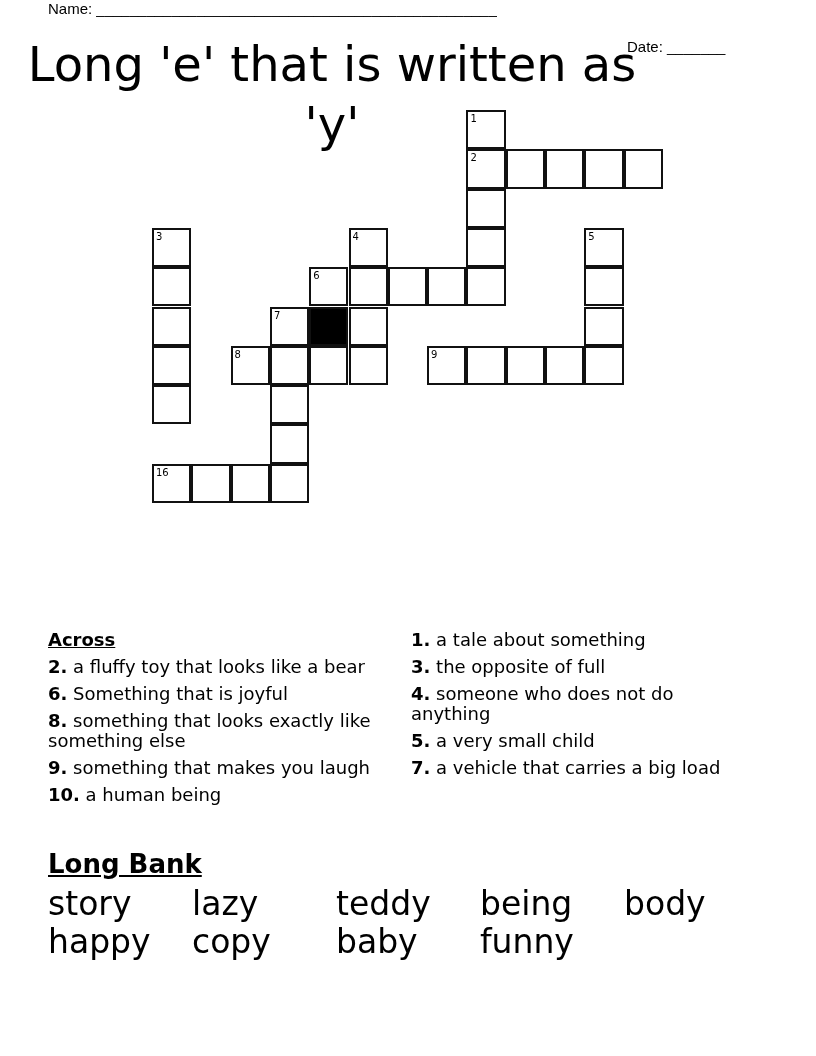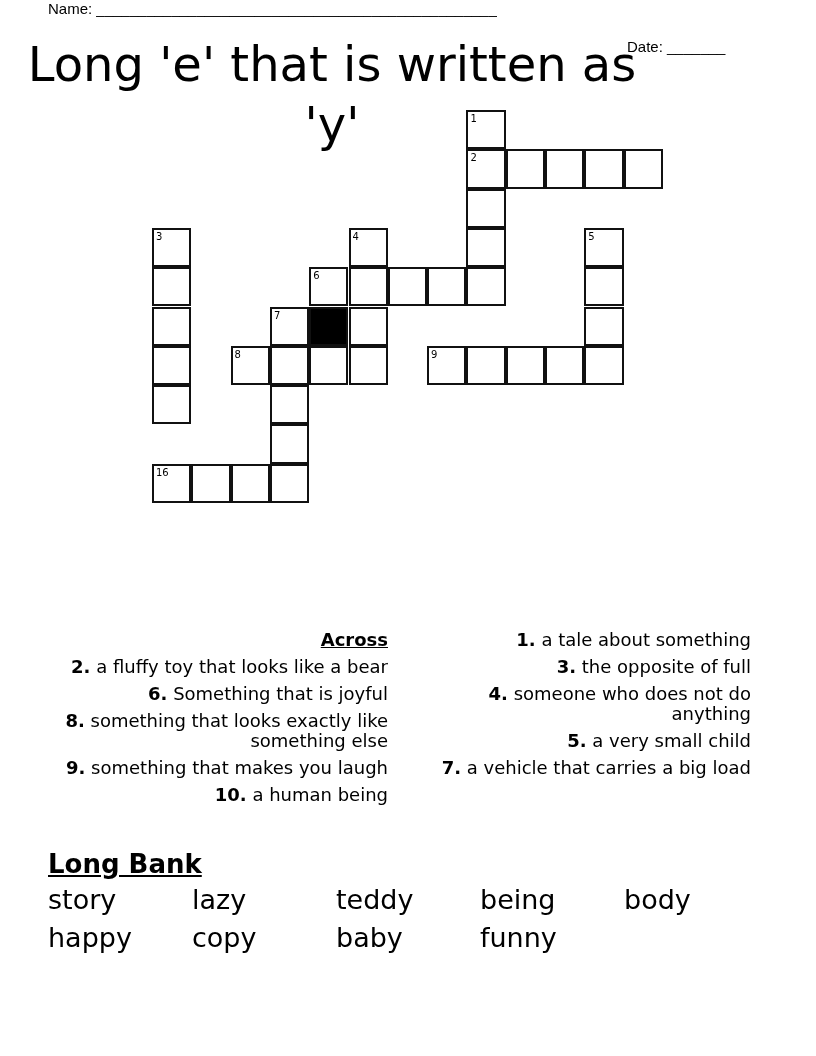--- a/index.html
+++ b/index.html
@@ -4,28 +4,28 @@
 <style>
   html, body { margin: 0; padding: 0; background: #ffffff; }
   body { width: 816px; height: 1056px; position: relative; overflow: hidden; color: #000; }
   .header-row { position: absolute; top: 0; left: 48px; font-family: "Liberation Sans", sans-serif; font-size: 15px; line-height: 18px; }
   .date-row { position: absolute; top: 0; left: 627px; font-family: "Liberation Sans", sans-serif; font-size: 15px; line-height: 18px; margin-top: 38px; }
   .title { position: absolute; top: 34px; left: 0; width: 664px; text-align: center; font-family: "DejaVu Sans", sans-serif; font-size: 48px; line-height: 60px; letter-spacing: 0px; }
   .grid { position: absolute; left: 152px; top: 110px; width: 520px; height: 400px; }
   .cell { position: absolute; width: 39.3px; height: 39.3px; box-sizing: border-box; border: 2px solid #111; background: #fff; }
   .cell.black { background: #000; }
   .num { position: absolute; top: 1px; left: 2px; font-family: "DejaVu Sans", sans-serif; font-size: 10px; line-height: 11px; }
-  .clues { position: absolute; top: 630px; font-family: "DejaVu Sans", sans-serif; font-size: 18px; line-height: 20px; text-align: right; }
+  .clues { position: absolute; top: 630px; font-family: "DejaVu Sans", sans-serif; font-size: 18px; line-height: 20px; }
   .clues.across { left: 48px; width: 340px; }
   .clues.down { left: 411px; width: 340px; }
   .clue-head { font-weight: bold; text-decoration: underline; margin-bottom: 7px; }
   .clue { margin-bottom: 7px; }
   .clue b { font-weight: bold; }
   .wb-title { position: absolute; top: 848px; left: 48px; font-family: "DejaVu Sans", sans-serif; font-size: 26px; font-weight: bold; text-decoration: underline; line-height: 32px; }
-  .wb-grid { position: absolute; top: 884px; left: 48px; display: grid; grid-template-columns: repeat(5, 144px); grid-auto-rows: 38px; font-family: "DejaVu Sans", sans-serif; font-size: 27px; }
+  .wb-grid { position: absolute; top: 884px; left: 48px; display: grid; grid-template-columns: repeat(5, 144px); grid-auto-rows: 38px; font-family: "DejaVu Sans", sans-serif; font-size: 33px; }
 </style>
 </head>
 <body>
 
 <div class="header-row">Name: ________________________________________________</div>
 <div class="date-row">Date: _______</div>
 
 <div class="title">Long 'e' that is written as 'y'</div>
 
 <div class="grid" id="grid">

